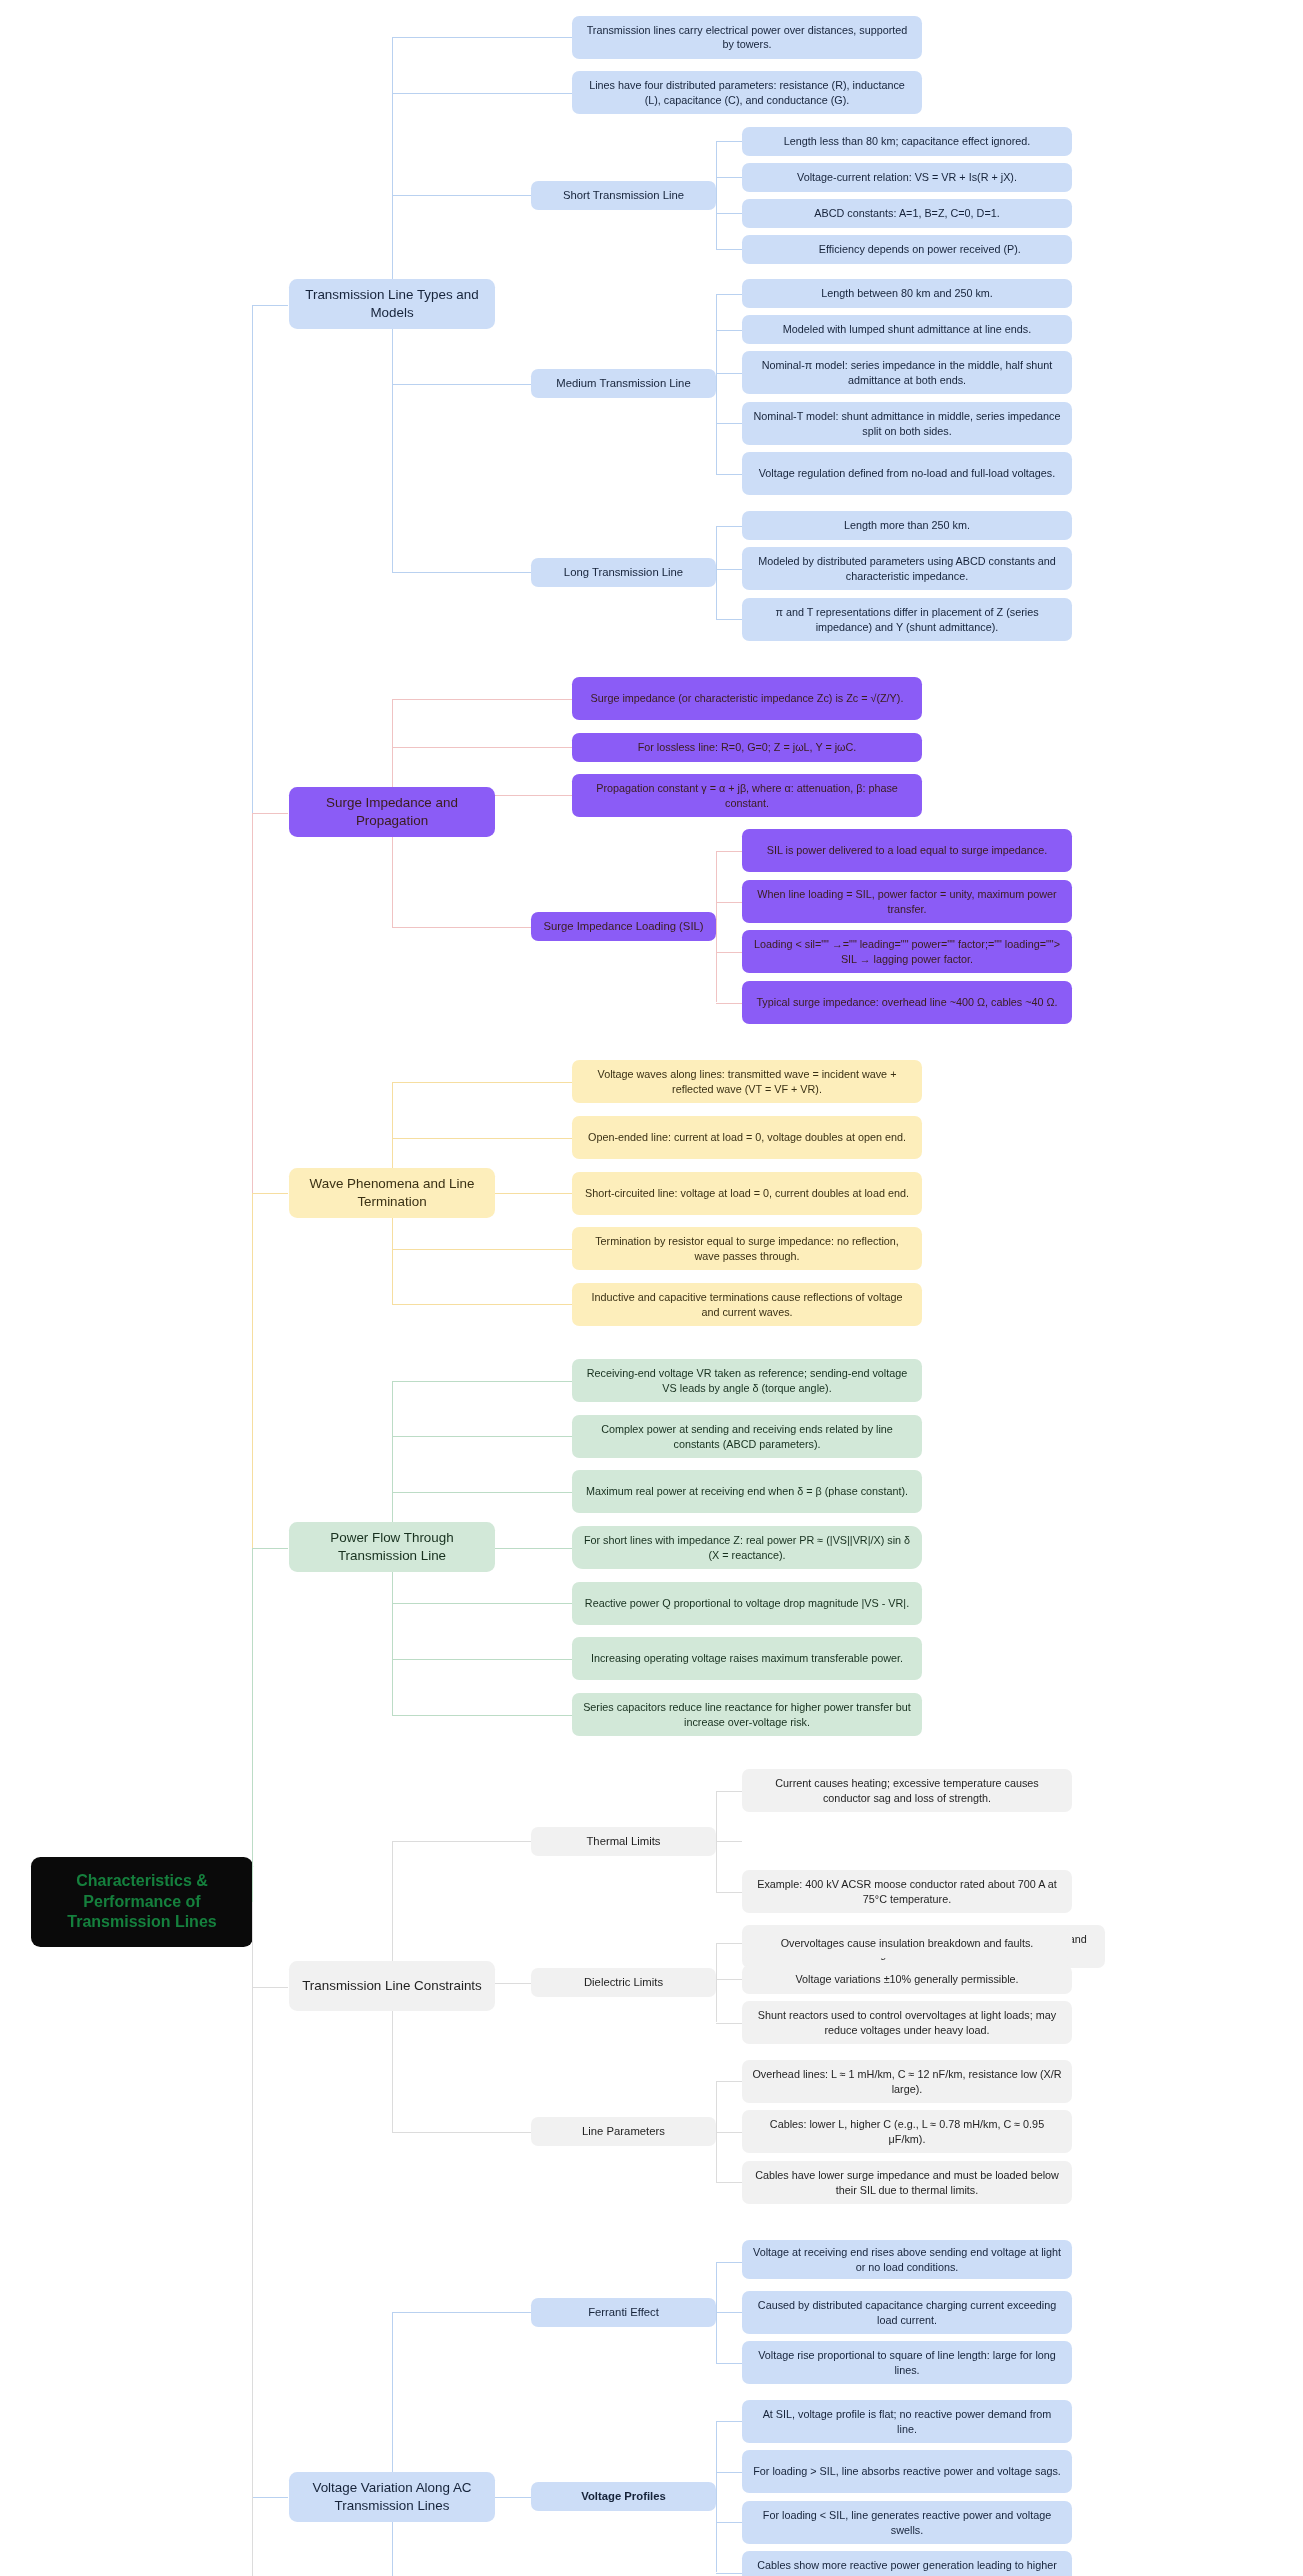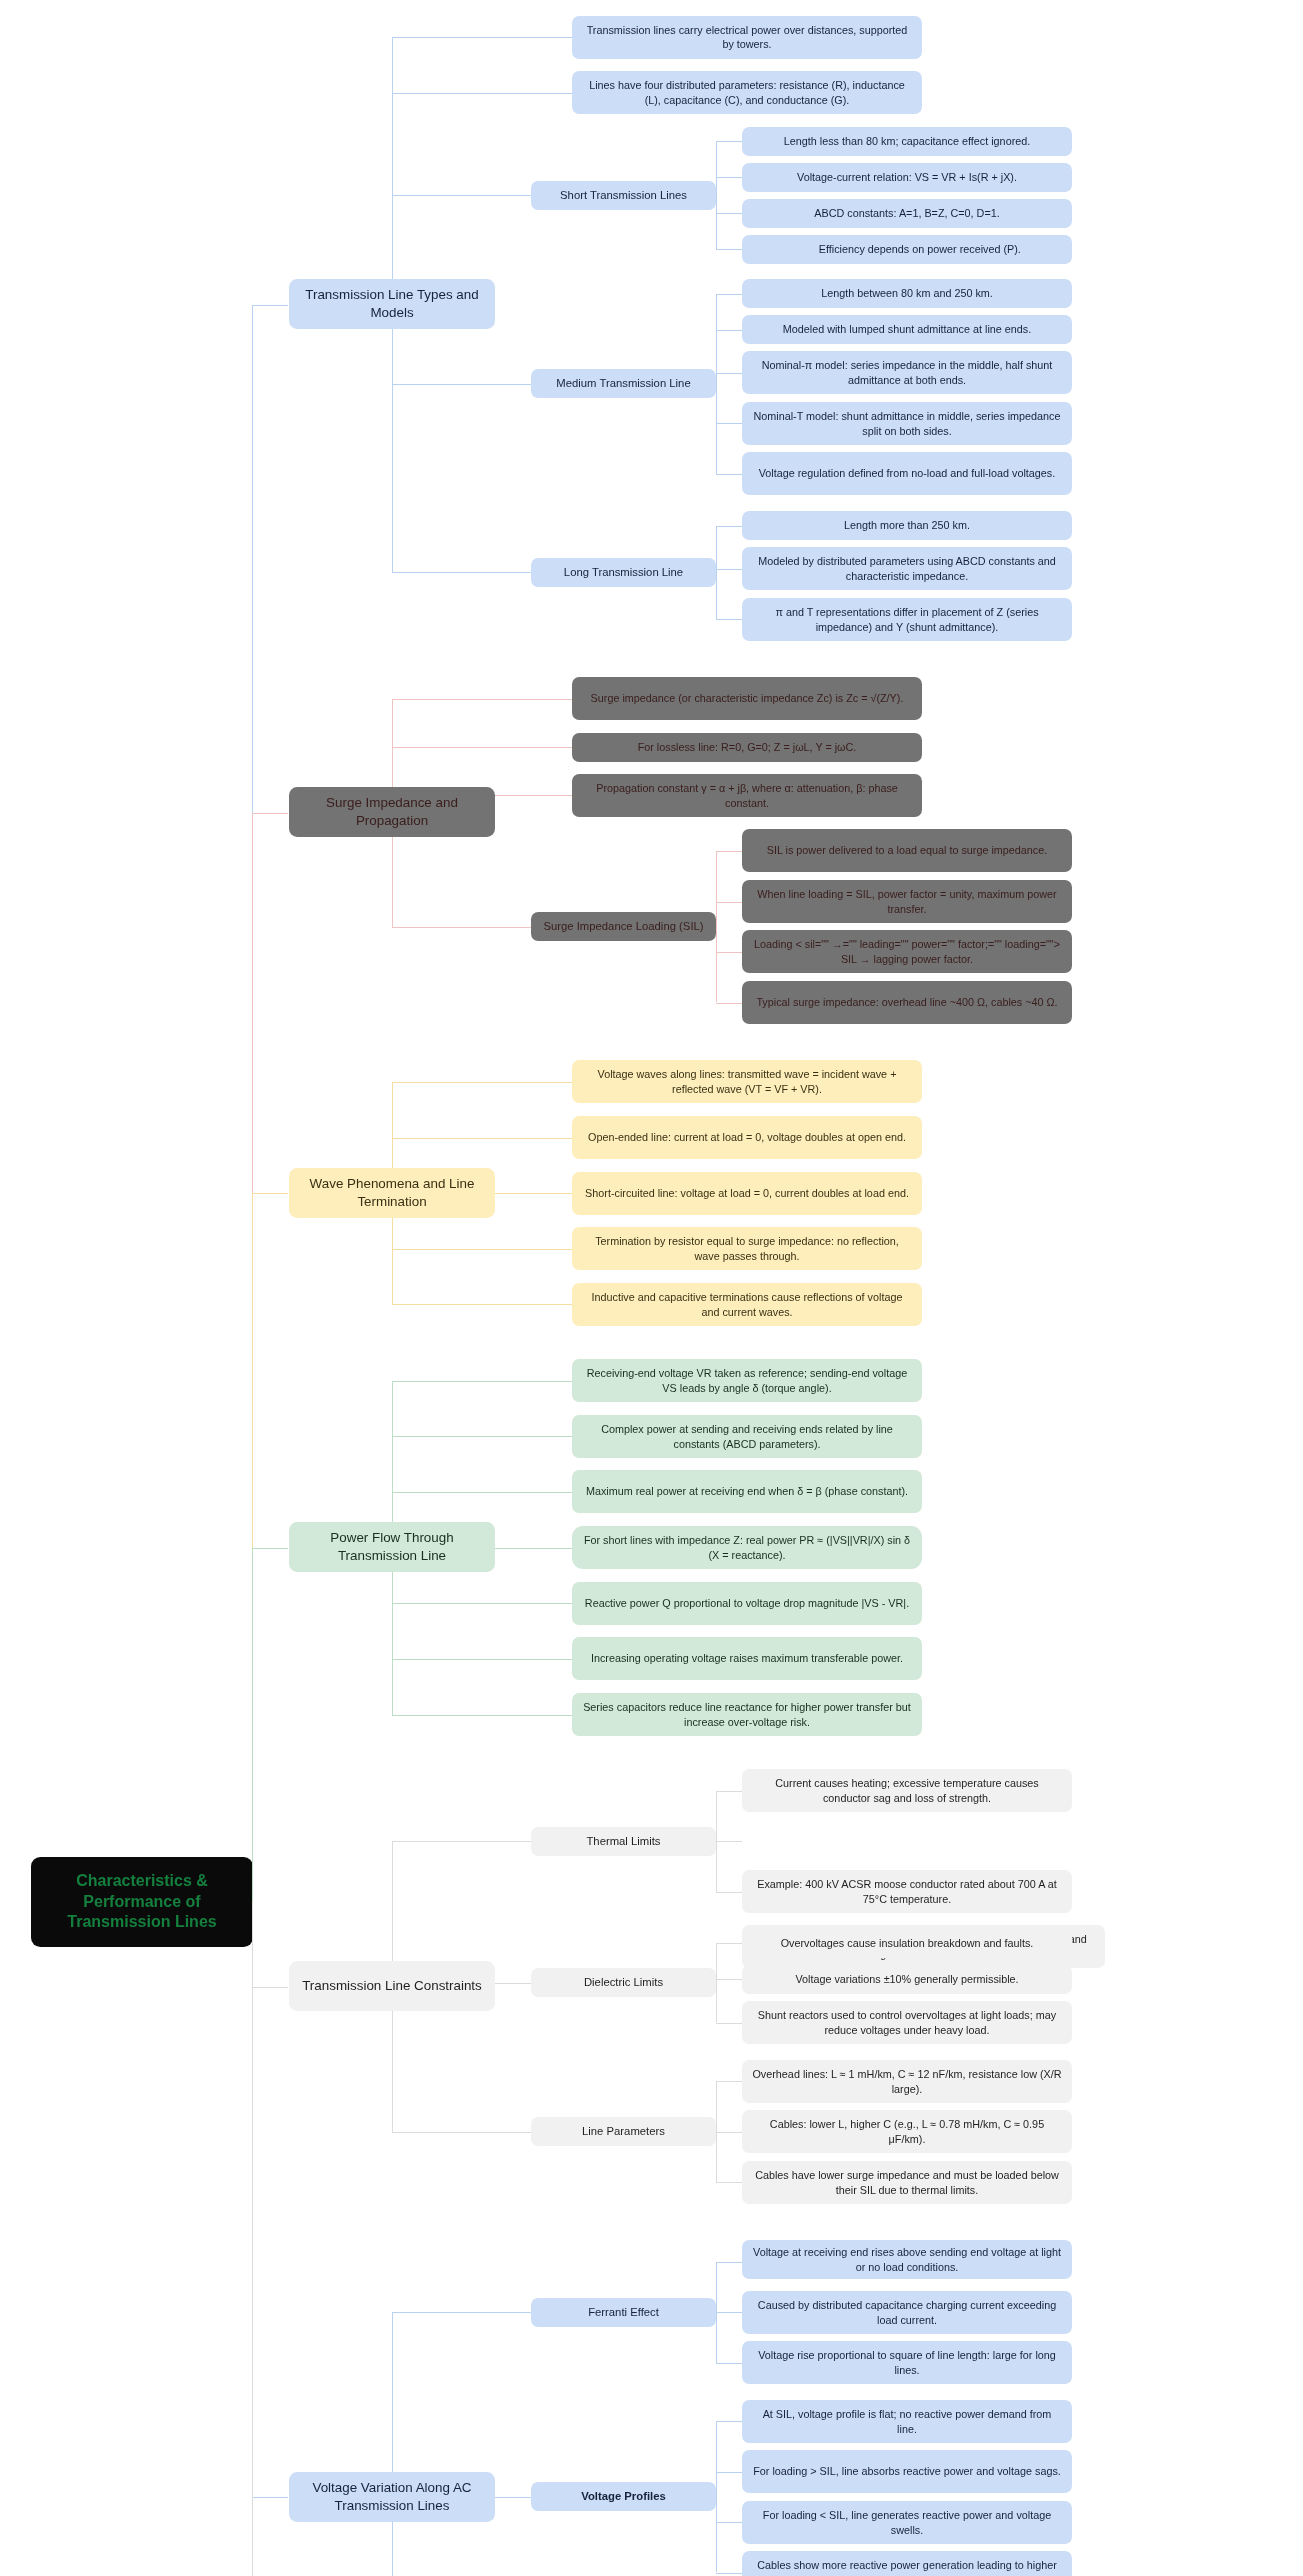--- a/index.html
+++ b/index.html
@@ -33,21 +33,21 @@
     border-radius:9.3px;
     padding:11.3px 13.4px;
     line-height:1.3;
   }
   .branch { font-size:13.4px; border-radius:8.2px; padding:7.7px 11.3px; }
   .leaf   { font-size:10.8px; }
   .sub    { font-size:11.3px; }
 
   
   .c-blue   { background:#ccddf7; color:#16233a; }
-  .c-pink   { background:#737373; color:#3a1d1d; }
+  .c-pink   { background:#8b5cf6; color:#3a1d1d; }
   .c-yellow { background:#fdeebb; color:#3a3115; }
   .c-green  { background:#d2e8d8; color:#17301e; }
   .c-gray   { background:#f1f1f1; color:#1f1f1f; }
 
   
   .ln { position:absolute; }
   .ln.h { height:1px; }
   .ln.v { width:1px; }
   .b-blue   { background:#b9d1f0; }
   .b-pink   { background:#f0c3c3; }
@@ -69,21 +69,21 @@
       <div class="ln h b-blue" style="left: 392px; top: 93px; width: 180px;"></div>
       <div class="node c-blue leaf" style="left: 742px; top: 127px; width: 330px; height: 29px;">Length less than 80 km; capacitance effect ignored.</div>
       <div class="ln h b-blue" style="left: 716px; top: 141px; width: 26px;"></div>
       <div class="node c-blue leaf" style="left: 742px; top: 163px; width: 330px; height: 29px;">Voltage-current relation: VS = VR + Is(R + jX).</div>
       <div class="ln h b-blue" style="left: 716px; top: 177px; width: 26px;"></div>
       <div class="node c-blue leaf" style="left: 742px; top: 199px; width: 330px; height: 29px;">ABCD constants: A=1, B=Z, C=0, D=1.</div>
       <div class="ln h b-blue" style="left: 716px; top: 213px; width: 26px;"></div>
       <div class="node c-blue leaf" style="left: 742px; top: 235px; width: 330px; height: 29px; padding-left: 36px;">Efficiency depends on power received (P).</div>
       <div class="ln h b-blue" style="left: 716px; top: 249px; width: 26px;"></div>
       <div class="ln v b-blue" style="left: 716px; top: 141px; height: 108px;"></div>
-      <div class="node c-blue sub" style="left: 531px; top: 181px; width: 185px; height: 29px;">Short Transmission Lines</div>
+      <div class="node c-blue sub" style="left: 531px; top: 181px; width: 185px; height: 29px;">Short Transmission Line</div>
       <div class="ln h b-blue" style="left: 392px; top: 195px; width: 139px;"></div>
       <div class="node c-blue leaf" style="left: 742px; top: 279px; width: 330px; height: 29px;">Length between 80 km and 250 km.</div>
       <div class="ln h b-blue" style="left: 716px; top: 294px; width: 26px;"></div>
       <div class="node c-blue leaf" style="left: 742px; top: 315px; width: 330px; height: 29px;">Modeled with lumped shunt admittance at line ends.</div>
       <div class="ln h b-blue" style="left: 716px; top: 330px; width: 26px;"></div>
       <div class="node c-blue leaf" style="left: 742px; top: 351px; width: 330px; height: 43px;">Nominal-π model: series impedance in the middle, half shunt admittance at both ends.</div>
       <div class="ln h b-blue" style="left: 716px; top: 373px; width: 26px;"></div>
       <div class="node c-blue leaf" style="left: 742px; top: 402px; width: 330px; height: 43px;">Nominal-T model: shunt admittance in middle, series impedance split on both sides.</div>
       <div class="ln h b-blue" style="left: 716px; top: 423px; width: 26px;"></div>
       <div class="node c-blue leaf" style="left: 742px; top: 452px; width: 330px; height: 43px;">Voltage regulation defined from no-load and full-load voltages.</div>

